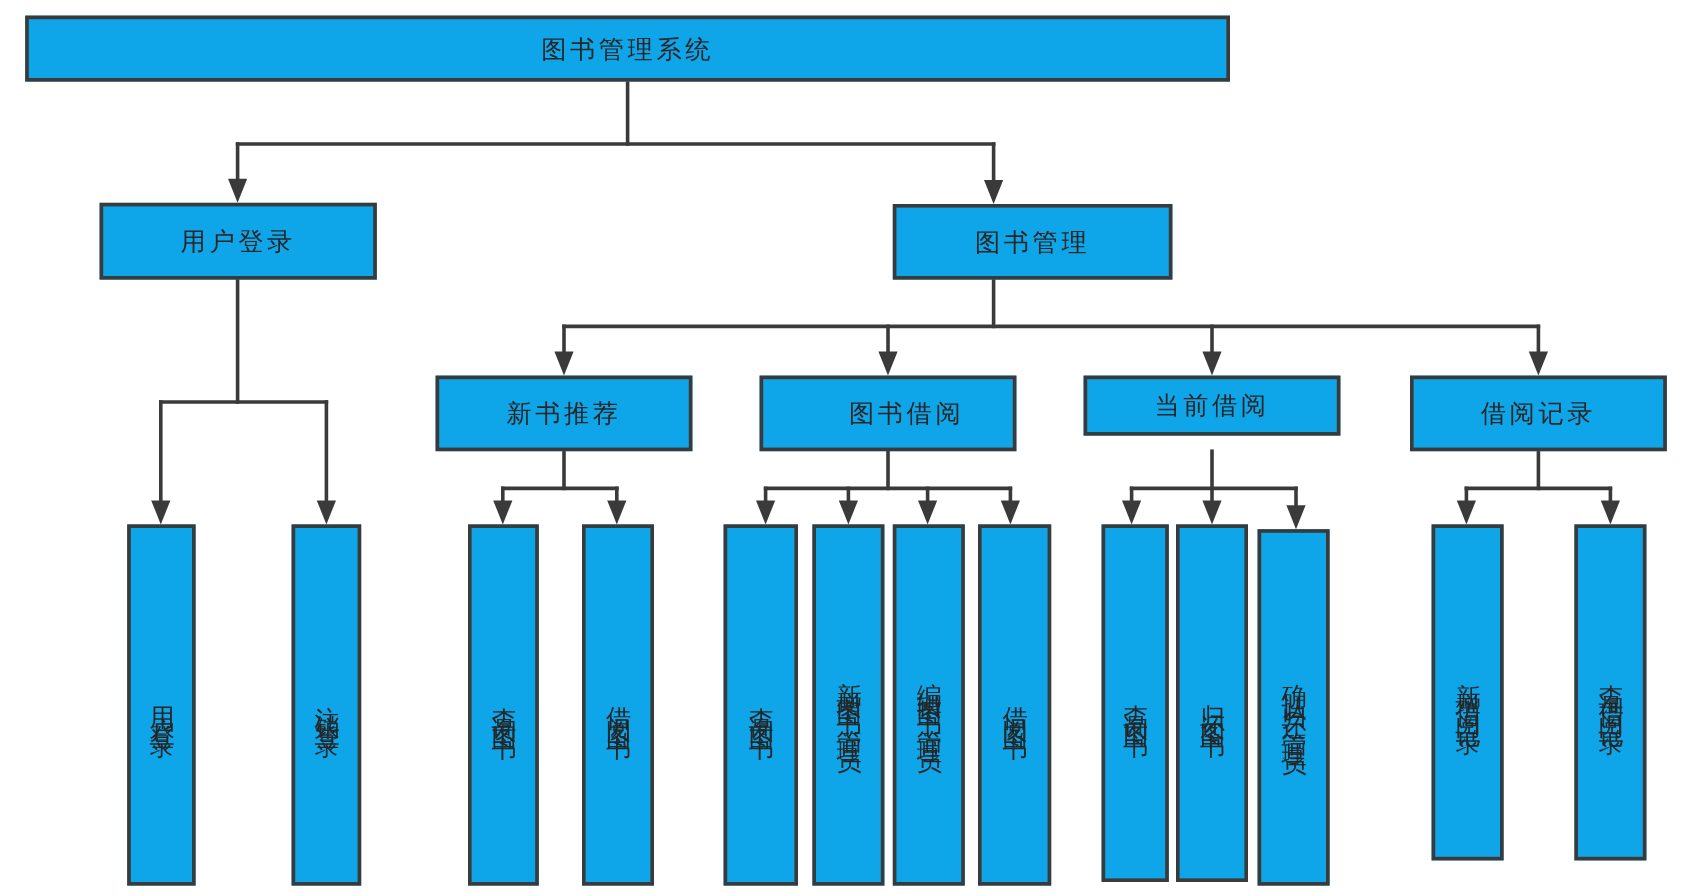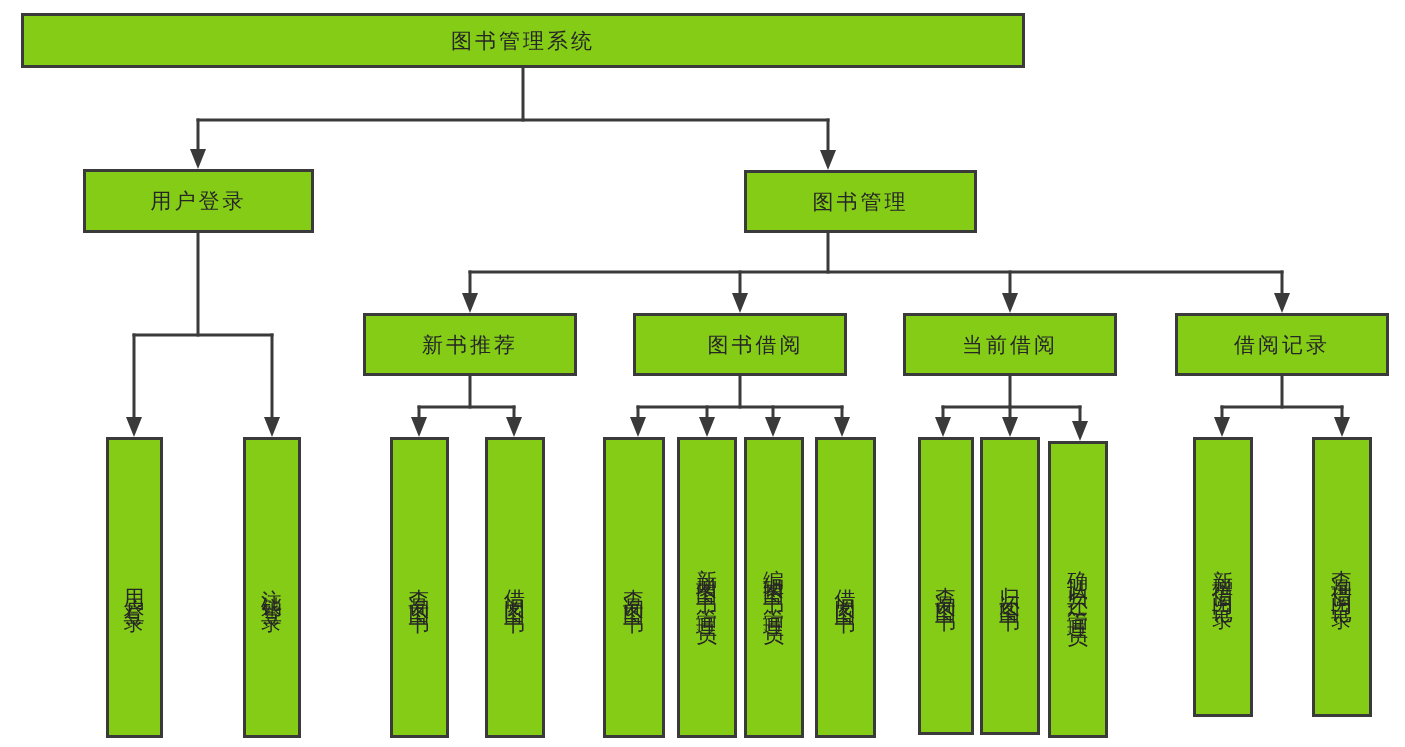--- a/index.html
+++ b/index.html
@@ -2,21 +2,21 @@
 <html><head>
 <meta charset="utf-8">
 <style>
   html,body{margin:0;padding:0;background:#fff;}
   #canvas{
     position:relative;width:1405px;height:747px;background:#fff;overflow:hidden;
     font-family:"Liberation Sans","DejaVu Sans",sans-serif;
   }
   #edges{position:absolute;left:0;top:0;z-index:1;}
   .node{
-    position:absolute;box-sizing:border-box;background:#84cc16;border:3px solid #3a3a3a;
+    position:absolute;box-sizing:border-box;background:#0ea5e9;border:3px solid #3a3a3a;
     display:flex;align-items:center;justify-content:center;z-index:2;
     color:#262626;font-size:21px;
   }
   .node.h{letter-spacing:3px;}
   .vtext{
     writing-mode:vertical-rl;text-orientation:mixed;letter-spacing:8px;
     line-height:1;white-space:nowrap;
   }
   #watermark{
     position:absolute;right:6px;bottom:5px;z-index:3;
@@ -114,21 +114,21 @@
       </div>
       <div class="node v" style="left: 677px; top: 437px; width: 60px; height: 301px;">
         <span class="vtext">新增图书（管理员）</span>
       </div>
       <div class="node v" style="left: 744px; top: 437px; width: 60px; height: 301px;">
         <span class="vtext">编辑图书（管理员）</span>
       </div>
       <div class="node v" style="left: 815px; top: 437px; width: 61px; height: 301px;">
         <span class="vtext">借阅图书</span>
       </div>
-      <div class="node h" style="left: 903px; top: 313px; width: 214px; height: 63px;">
+      <div class="node h" style="left: 903px; top: 313px; width: 214px; height: 50px;">
         <span>当前借阅</span>
       </div>
       <div class="node v" style="left: 918px; top: 437px; width: 56px; height: 298px;">
         <span class="vtext">查询图书</span>
       </div>
       <div class="node v" style="left: 980px; top: 437px; width: 60px; height: 298px;">
         <span class="vtext">归还图书</span>
       </div>
       <div class="node v" style="left: 1048px; top: 441px; width: 60px; height: 297px;">
         <span class="vtext">确认归还（管理员）</span>

